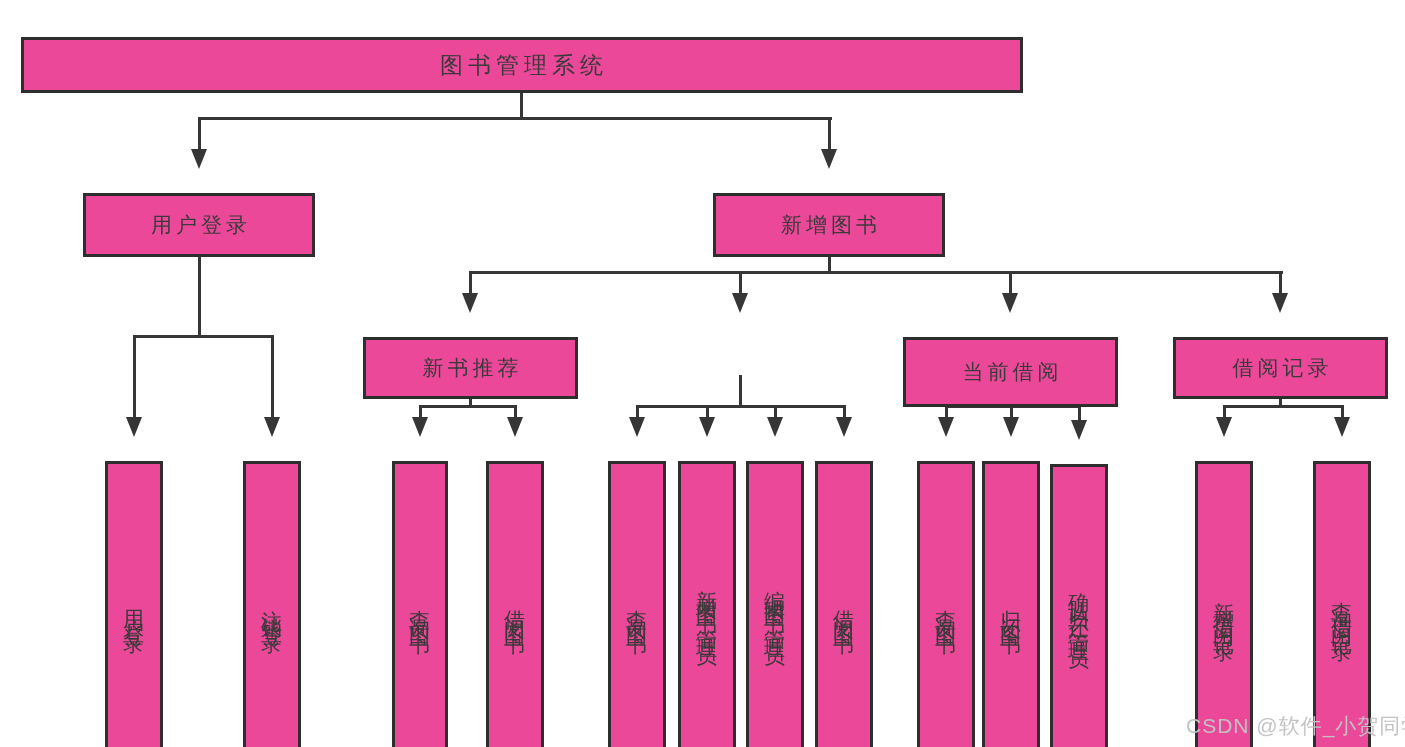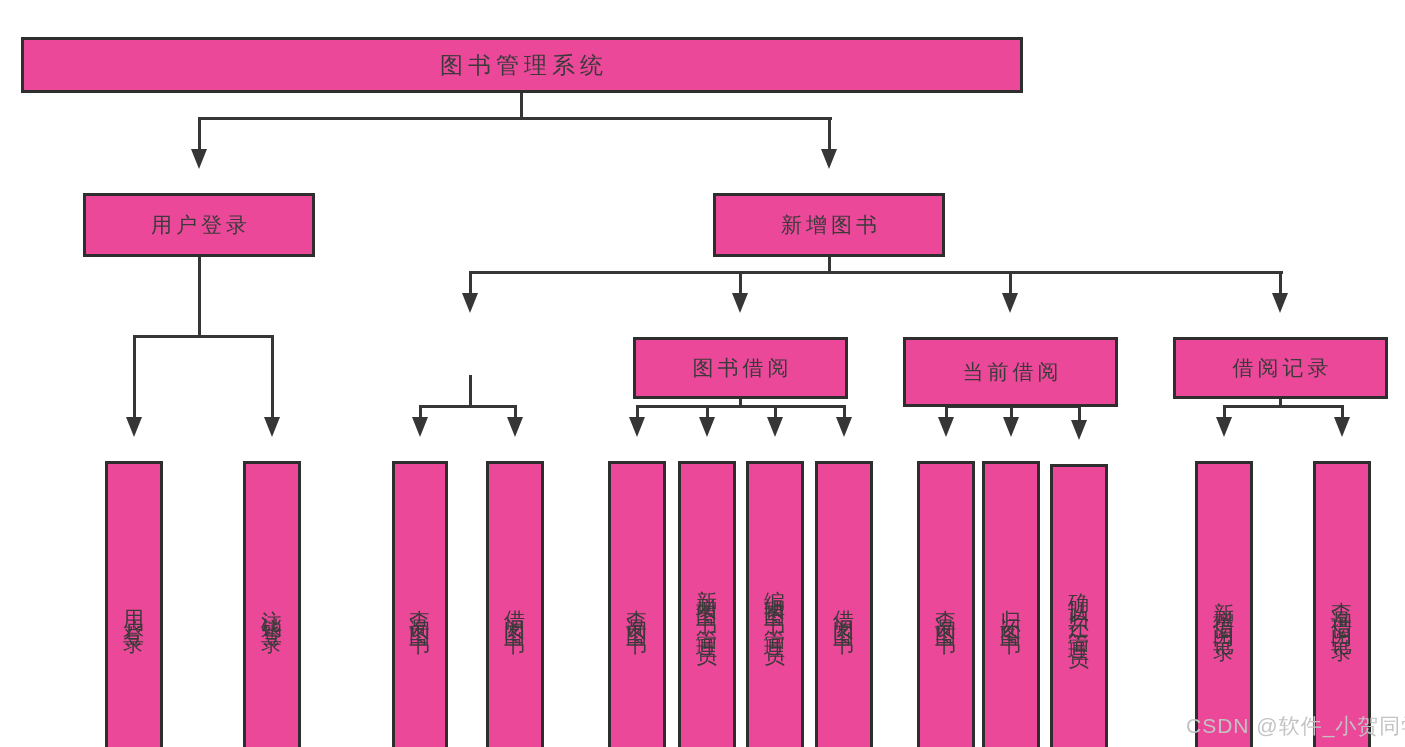--- a/index.html
+++ b/index.html
@@ -72,22 +72,22 @@
     <span class="hlabel">图书管理系统</span>
   </div>
 
   <div class="box" style="left:83px;top:169px;width:232px;height:64px">
     <span class="hlabel">用户登录</span>
   </div>
   <div class="box" style="left:713px;top:169px;width:232px;height:64px">
     <span class="hlabel">新增图书</span>
   </div>
 
-  <div class="box" style="left:633px;top:313px;width:215px;height:62px">
-    <span class="hlabel">图书借阅</span>
+  <div class="box" style="left:363px;top:313px;width:215px;height:62px">
+    <span class="hlabel">新书推荐</span>
   </div>
   <div class="box" style="left:903px;top:313px;width:215px;height:70px">
     <span class="hlabel">当前借阅</span>
   </div>
   <div class="box" style="left:1173px;top:313px;width:215px;height:62px">
     <span class="hlabel">借阅记录</span>
   </div>
 
   <div class="box" style="left:105px;top:437px;width:58px;height:296px">
     <span class="vlabel">用户登录</span>

